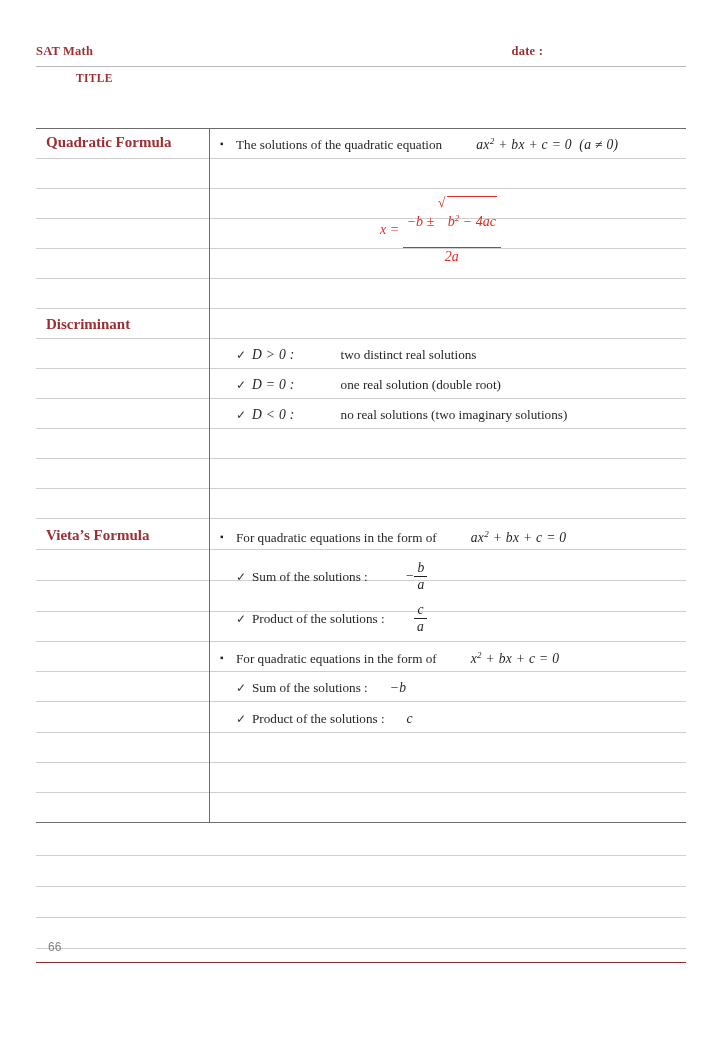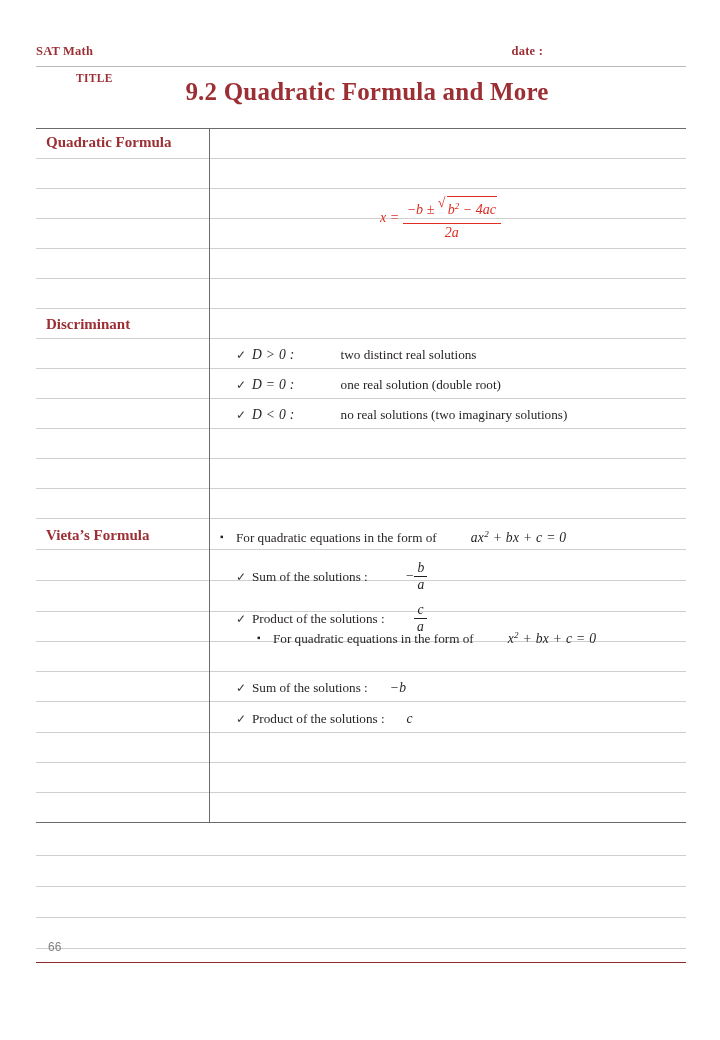--- a/index.html
+++ b/index.html
@@ -188,21 +188,21 @@
   }
   .radical .rad-sign {
     position: absolute;
     left: 0; top: -1px;
     font-style: normal;
     font-size: 14px;
   }
   .radical .rad-body {
     display: inline-block;
     border-top: 1.1px solid currentColor;
-    padding: 4px 1px;
+    padding: 16px 1px;
     text-align: center;
   }
 
   
   .ifrac {
     display: inline-block;
     vertical-align: middle;
     text-align: center;
     line-height: 1.15;
     font-style: italic;
@@ -267,21 +267,20 @@
 <body>
 
 <div class="page">
 
   <div class="hdr-row">
     <div class="hdr-left">SAT Math</div>
     <div class="hdr-right">date :</div>
   </div>
   <div class="hdr-rule"></div>
   <div class="title-label">TITLE</div>
-  <div class="title-main">9.2 Quadratic Formula and More</div>
 
   <div class="rule strong" style="top:128px;"></div>
   <div class="rule" style="top:158px;"></div>
   <div class="rule" style="top:188px;"></div>
   <div class="rule" style="top:218px;"></div>
   <div class="rule" style="top:248px;"></div>
   <div class="rule" style="top:278px;"></div>
   <div class="rule" style="top:308px;"></div>
   <div class="rule" style="top:338px;"></div>
   <div class="rule" style="top:368px;"></div>
@@ -302,20 +301,23 @@
   <div class="rule strong" style="top:822px;"></div>
   <div class="rule" style="top:855px;"></div>
   <div class="rule" style="top:886px;"></div>
   <div class="rule" style="top:917px;"></div>
   <div class="rule" style="top:948px;"></div>
 
   <div class="vdiv" style="top:128px; height:694px;"></div>
 
   <div class="sect-title" style="top:134px;">Quadratic Formula</div>
 
+  <div class="body-line" style="top:136px;">
+    <span class="bullet">▪</span><span class="txt">The solutions of the quadratic equation</span><span class="gap-md"></span><span class="m"><span>ax</span><sup class="e">2</sup><span> + bx + c = 0</span>&nbsp;&nbsp;<span>(a ≠ 0)</span></span>
+  </div>
 
 
   <div class="qf">
     <span class="eq">x =</span>
     <span class="frac">
       <span class="top"><span>−b</span>
         <span class="op">±</span>
         <span class="radical"><span class="rad-sign">√</span><span class="rad-body"><span>b</span><sup class="e">2</sup><span> − 4ac</span></span></span>
       </span>
       <span class="bar"></span>
@@ -359,21 +361,21 @@
     <span class="check">✓</span><span class="txt">Product of the solutions :</span>
   </div>
   <div class="vfrac-wrap" style="left:414px; top:602px;">
     <span class="ifrac">
       <span class="top">c</span>
       <span class="bar"></span>
       <span class="bot">a</span>
     </span>
   </div>
 
-  <div class="body-line" style="top:630px;margin-left:37px;">
+  <div class="body-line" style="top:650px;">
     <span class="bullet">▪</span><span class="txt">For quadratic equations in the form of</span><span class="gap-md"></span><span class="m"><span>x</span><sup class="e">2</sup><span> + bx + c = 0</span></span>
   </div>
 
   <div class="body-line indent1" style="top:680px;">
     <span class="check">✓</span><span class="txt">Sum of the solutions :</span><span class="gap-sm"></span><span class="m">−b</span>
   </div>
 
   <div class="body-line indent1" style="top:711px;">
     <span class="check">✓</span><span class="txt">Product of the solutions :</span><span class="gap-sm"></span><span class="m">c</span>
   </div>

